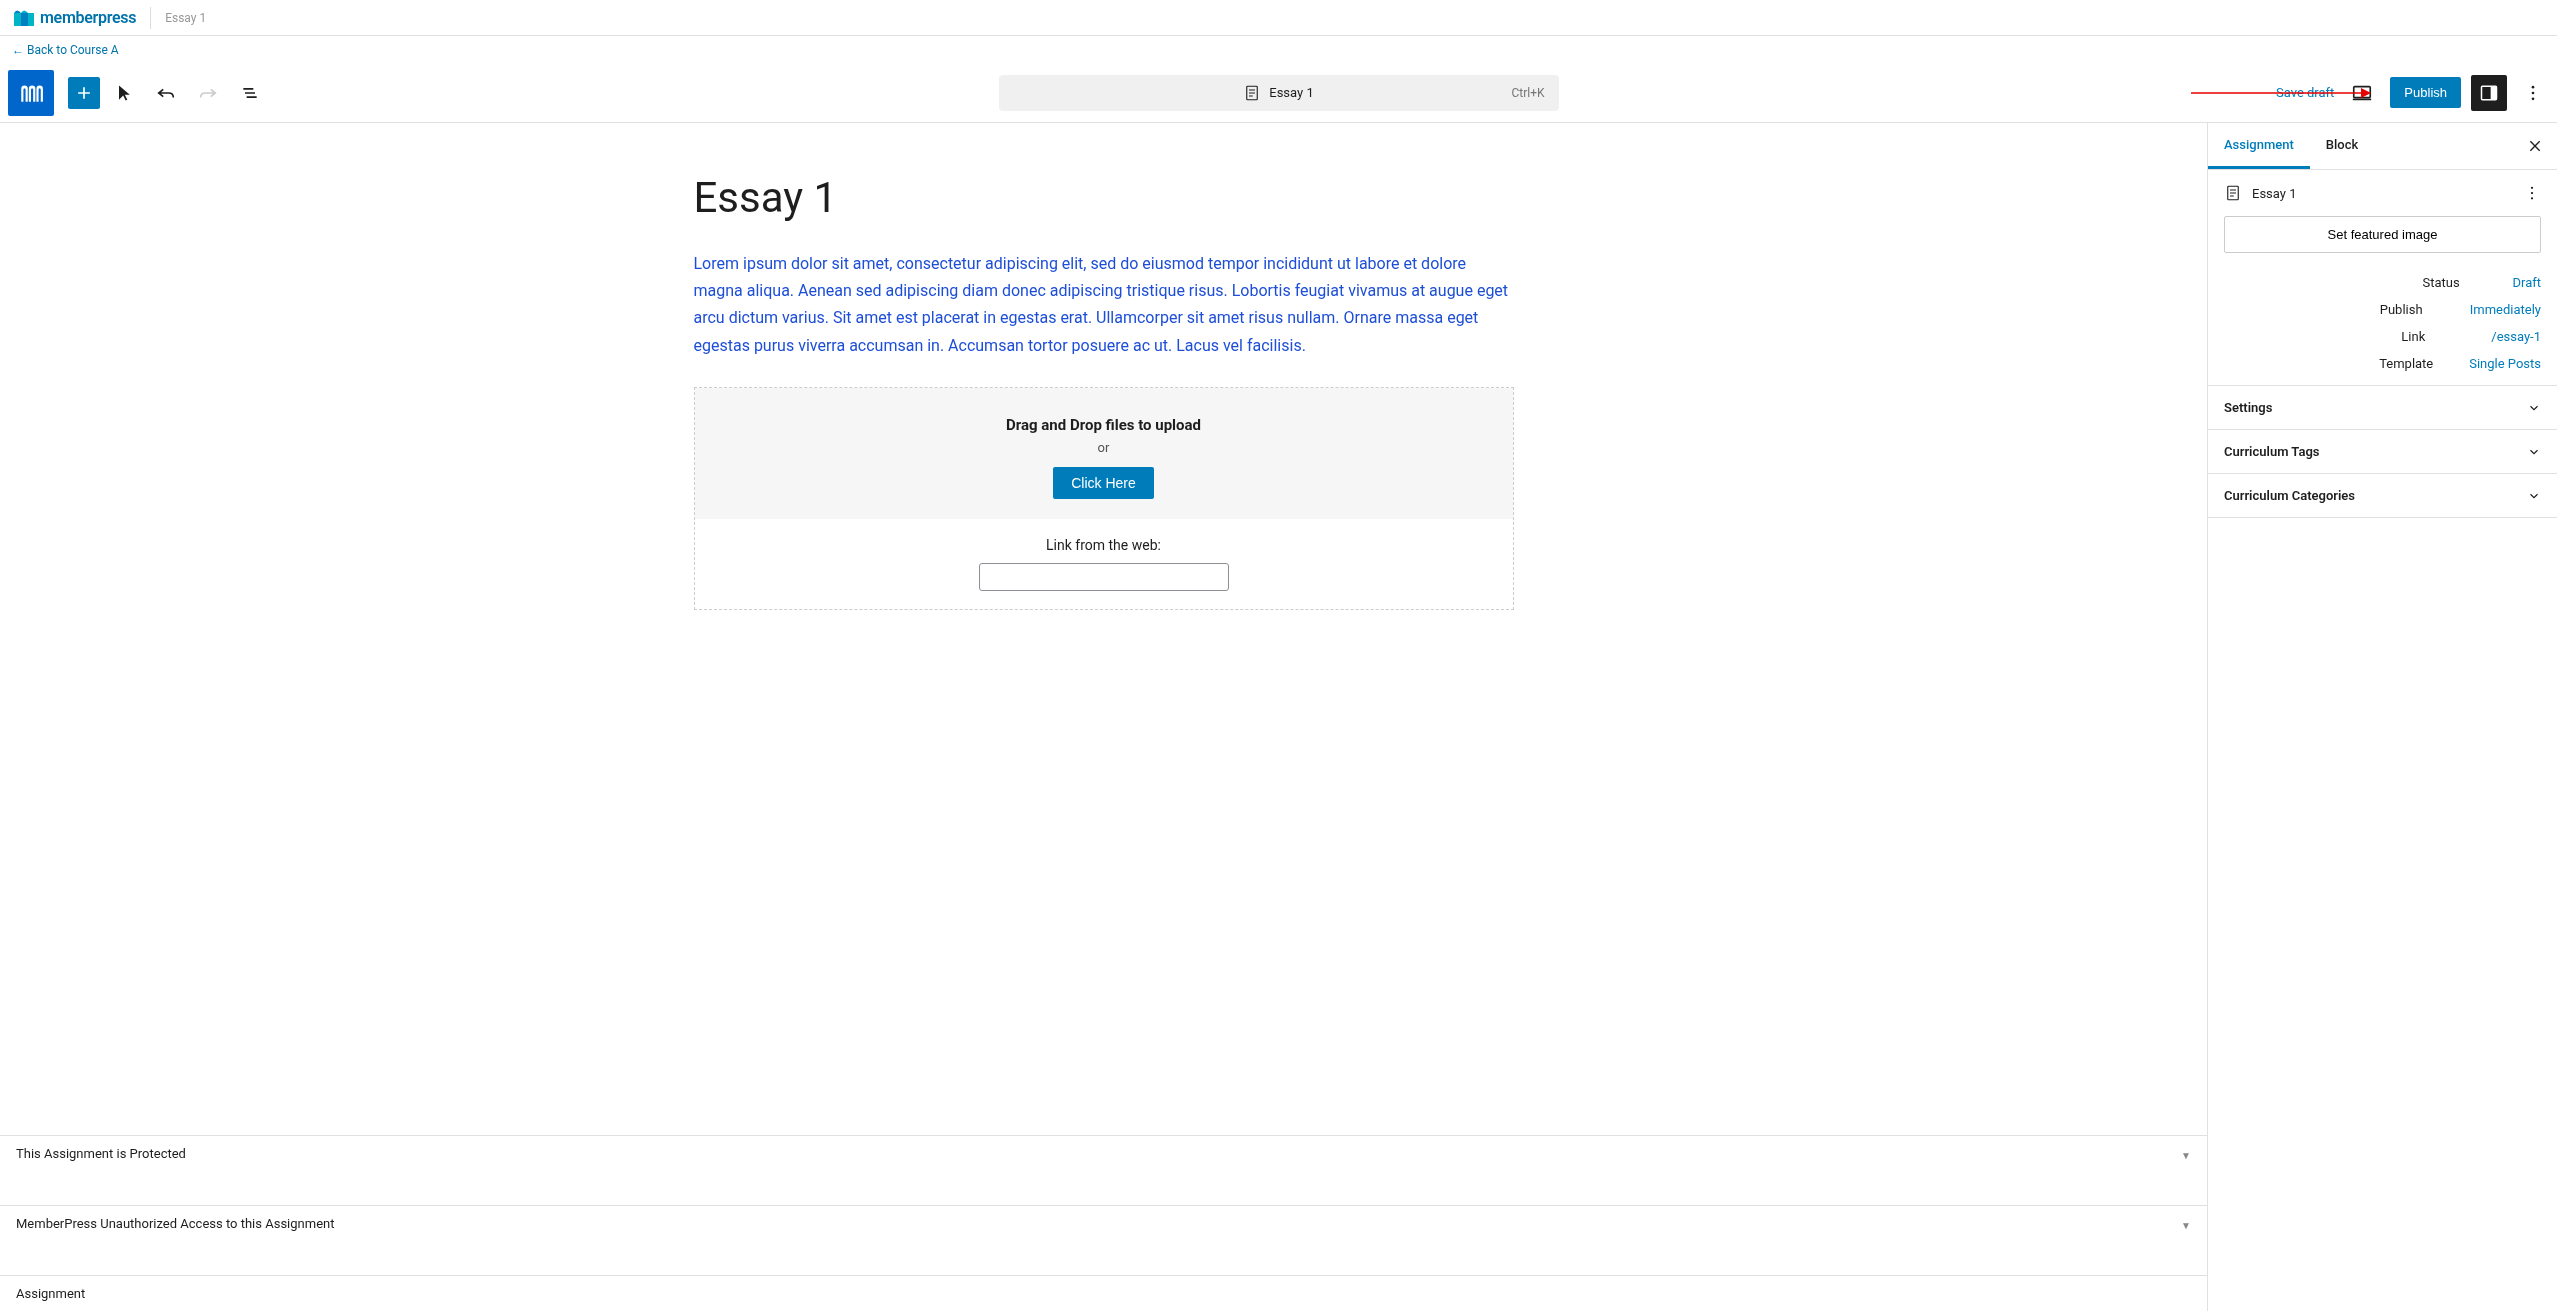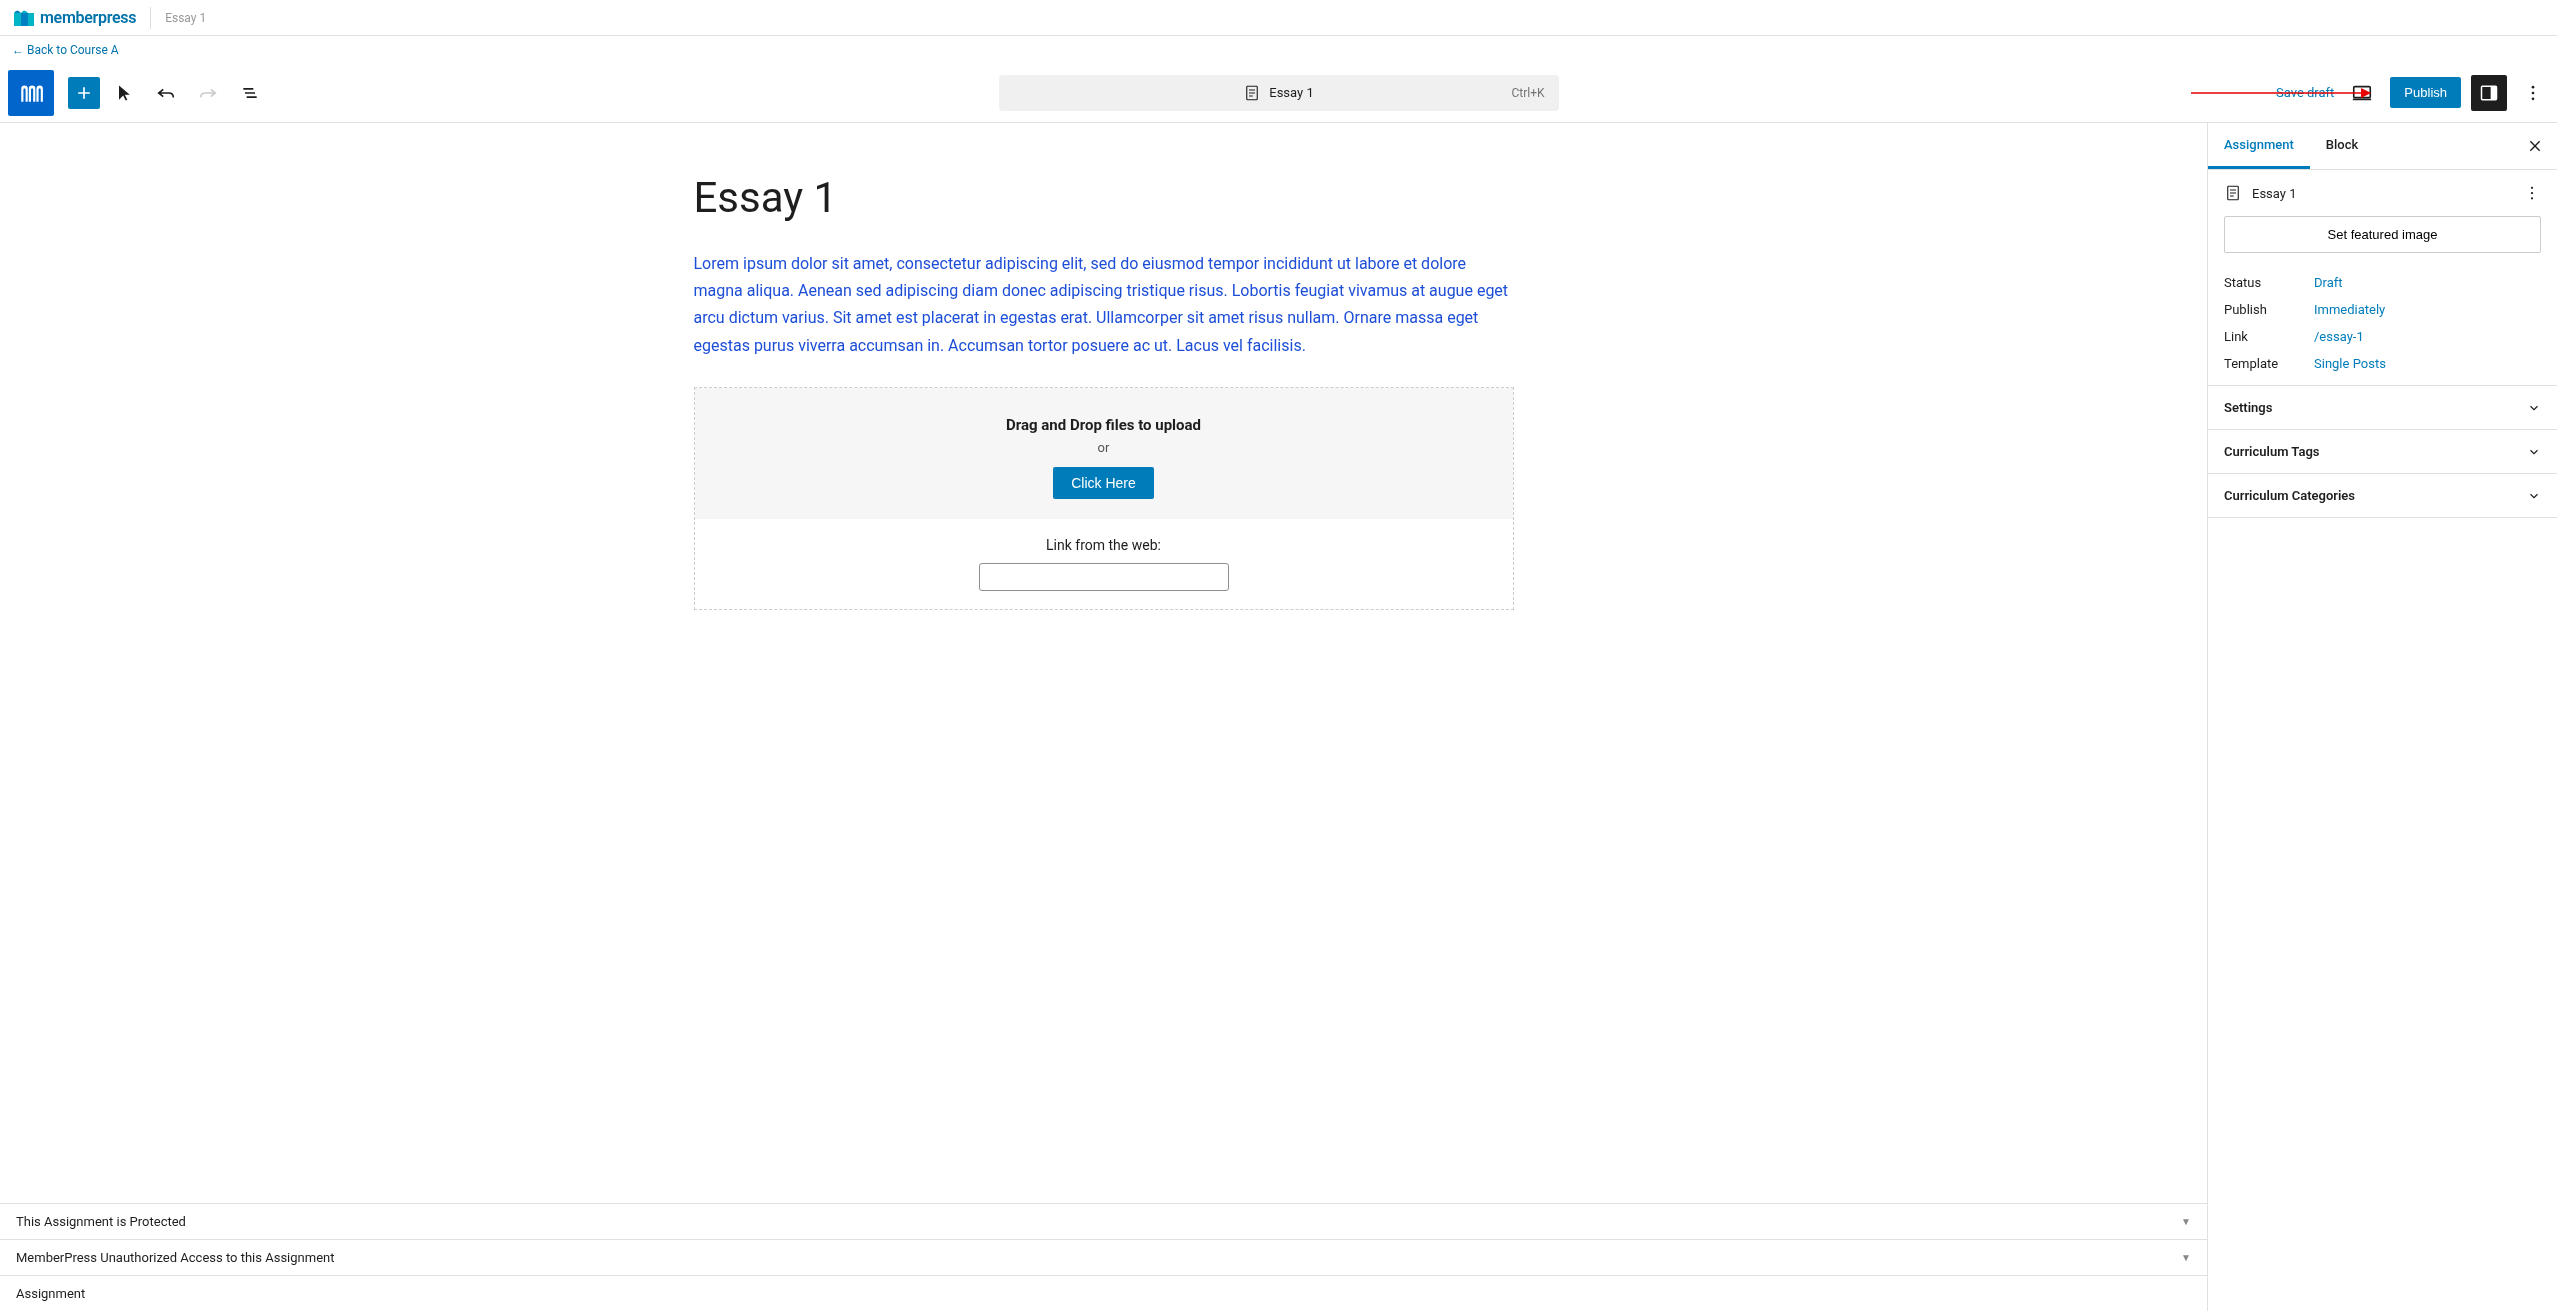--- a/index.html
+++ b/index.html
@@ -34,33 +34,33 @@
 .post-body { font-size: 16px; line-height: 1.7; color: #1d4ed8; margin-bottom: 28px; }
 .upload-block { border: 1px dashed #ccc; background: #fff; }
 .upload-top { background: #f6f6f6; padding: 28px 0 20px 0; text-align: center; }
 .upload-heading { font-weight: 700; font-size: 15px; margin-bottom: 6px; }
 .upload-or { font-size: 13px; color: #555; margin-bottom: 12px; }
 .upload-btn { background: #007cba; color: #fff; border: none; padding: 8px 18px; font-size: 14px; cursor: pointer; border-radius: 2px; }
 .upload-bottom { padding: 18px 0; text-align: center; display: flex; align-items: center; justify-content: center; gap: 10px; flex-direction: column; }
 .upload-bottom label { font-size: 14px; }
 .upload-bottom input { border: 1px solid #8c8f94; border-radius: 3px; padding: 4px 8px; width: 250px; height: 28px; }
 .bottom-panels { margin-top: auto; }
-.panel-row { display: flex; align-items: center; justify-content: space-between; padding: 10px 16px; border-top: 1px solid #e0e0e0; font-size: 13px; cursor: pointer; }
+.panel-row { display: flex; align-items: flex-end; justify-content: space-between; padding: 10px 16px; border-top: 1px solid #e0e0e0; font-size: 13px; cursor: pointer; margin-top: 34px; }
 .caret { color: #888; font-size: 10px; }
 .sidebar { width: 350px; border-left: 1px solid #e0e0e0; display: flex; flex-direction: column; }
 .sb-tabs { display: flex; border-bottom: 1px solid #e0e0e0; align-items: center; }
 .sb-tab { padding: 14px 16px; font-size: 13px; cursor: pointer; border-bottom: 3px solid transparent; font-weight: 500; }
 .sb-tab.active { border-bottom-color: #007cba; color: #007cba; }
 .sb-close { margin-left: auto; padding: 0 14px; cursor: pointer; font-size: 18px; color: #555; }
 .sb-section { border-bottom: 1px solid #e0e0e0; }
 .sb-title-row { display: flex; align-items: center; padding: 14px 16px; gap: 10px; }
 .sb-title-row .more { margin-left: auto; cursor: pointer; }
 .sb-feature-btn { margin: 0 16px 16px 16px; display: block; width: calc(100% - 32px); padding: 10px; border: 1px solid #ccc; background: #fff; border-radius: 2px; font-size: 13px; cursor: pointer; text-align: center; }
 .sb-meta { padding: 0 16px 14px 16px; color: #757575; font-size: 12px; line-height: 1.5; }
-.sb-kv { display: flex; padding: 6px 16px; font-size: 13px; }
+.sb-kv { display: flex; padding: 6px 16px; font-size: 13px; justify-content: flex-end; }
 .sb-kv .k { width: 90px; color: #1e1e1e; }
 .sb-kv .v { color: #007cba; cursor: pointer; }
 .sb-collapse { display: flex; align-items: center; justify-content: space-between; padding: 14px 16px; font-size: 13px; font-weight: 600; cursor: pointer; border-bottom: 1px solid #e0e0e0; }
 svg { display: block; }
 .arrow-annotation { position: absolute; right: 178px; top: 50%; transform: translateY(-50%); pointer-events: none; z-index: 10; }
 </style>
 </head>
 <body>
 
 <div class="top-bar">

